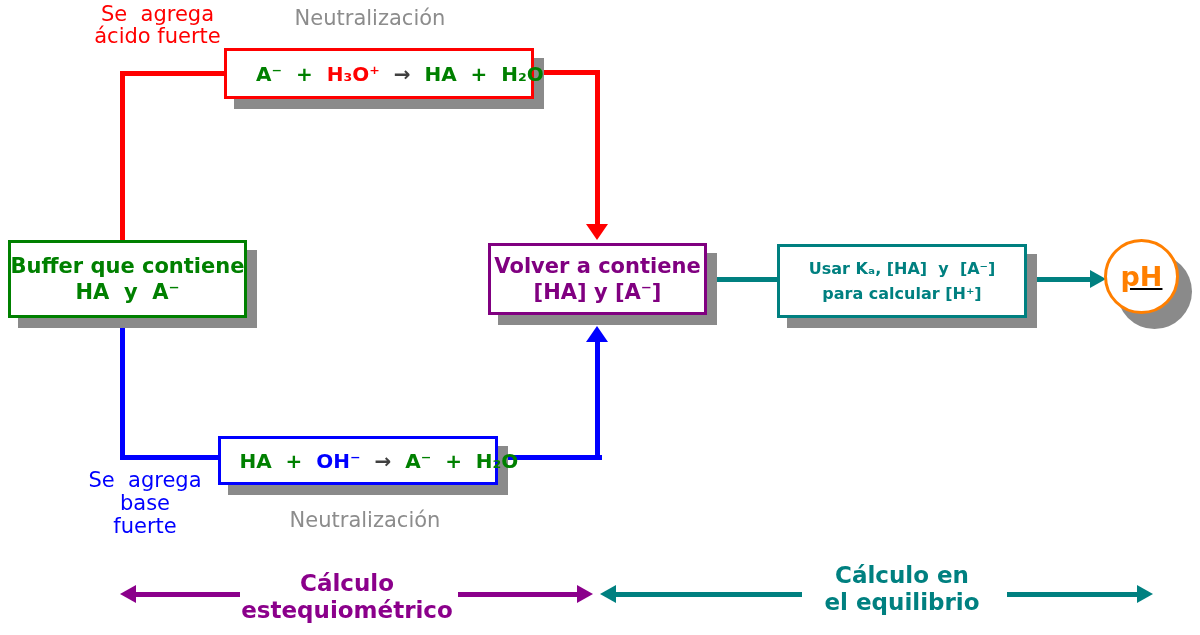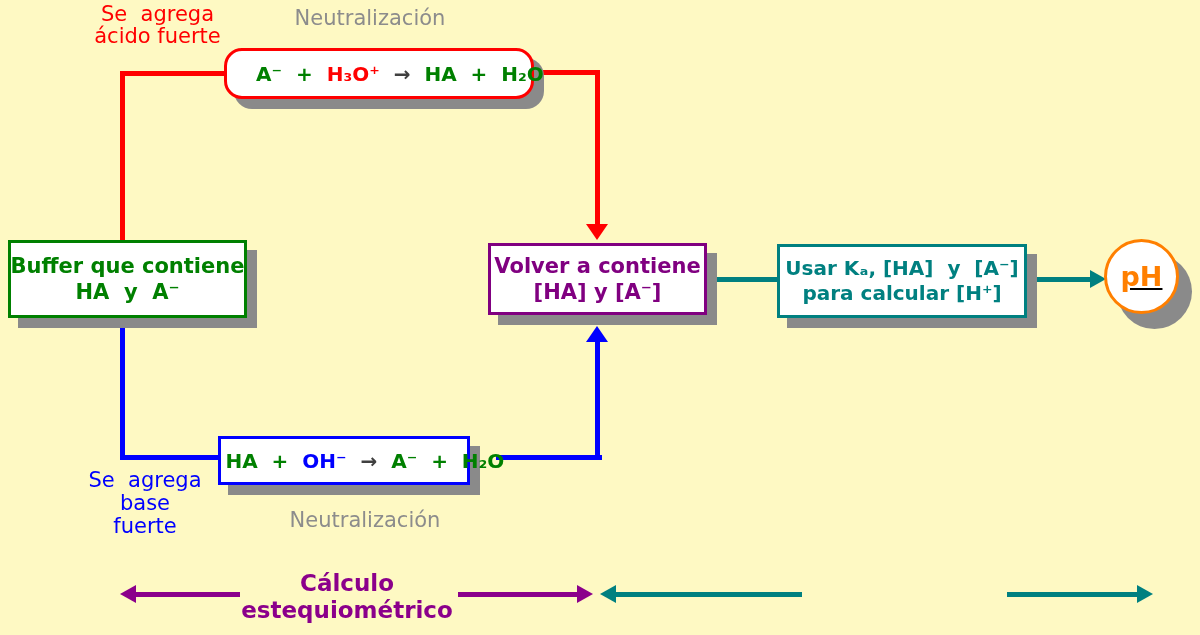--- a/index.html
+++ b/index.html
@@ -1,16 +1,16 @@
 <!DOCTYPE html>
 <html><head>
 <meta charset="utf-8">
 <style>
   html,body{margin:0;padding:0;background:#000;}
-  .stage{position:relative;width:1200px;height:635px;background:#fef9c3;overflow:hidden;
+  .stage{position:relative;width:1200px;height:635px;background:#ffffff;overflow:hidden;
          font-family:"DejaVu Sans",sans-serif;}
   .ln{position:absolute;}
   .arr{position:absolute;width:0;height:0;border-style:solid;border-color:transparent;}
   .arr.down{border-width:16px 11px 0 11px;}
   .arr.up{border-width:0 11px 16px 11px;}
   .arr.right{border-width:9px 0 9px 16px;}
   .arr.left{border-width:9px 16px 9px 0;}
   .box{position:absolute;background:#ffffff;border:3px solid #000;box-sizing:border-box;
        display:flex;align-items:center;justify-content:center;text-align:center;
        font-weight:bold;box-shadow:10px 10px 0 #8a8a8a;}
@@ -60,43 +60,45 @@
 
   <div class="label" style="left: 70px; top: 469px; width: 150px; font-size: 21px; line-height: 23px; color: rgb(0, 0, 255);">Se  agrega
 base
 fuerte</div>
 
   <div class="label" style="left: 275px; top: 508px; width: 180px; font-size: 21px; color: rgb(140, 140, 140);">Neutralización</div>
 
   <div class="label" style="left: 232px; top: 570px; width: 230px; font-size: 23px; line-height: 27px; font-weight: bold; color: rgb(139, 0, 139);">Cálculo
 estequiométrico</div>
 
+  <div class="label" style="left: 787px; top: 562px; width: 230px; font-size: 23px; line-height: 27px; font-weight: bold; color: rgb(0, 128, 128);">Cálculo en
+el equilibrio</div>
 
-  <div class="box" style="left: 224px; top: 48px; width: 310px; height: 51px; border-color: rgb(255, 0, 0); border-radius: 18px;">
+  <div class="box" style="left: 224px; top: 48px; width: 310px; height: 51px; border-color: rgb(255, 0, 0);">
     <div class="eq">
       <span style="color: rgb(0, 128, 0);">A⁻  +  </span><span style="color: rgb(255, 0, 0);">H₃O⁺</span><span style="color: rgb(64, 64, 64);">  →  </span><span style="color: rgb(0, 128, 0);">HA  +  H₂O</span>
     </div>
   </div>
 
   <div class="box" style="left: 2px; top: 240px; width: 239px; height: 78px; border-color: rgb(0, 128, 0); margin-left: 6px;">
     <div class="txt" style="color: rgb(0, 128, 0);">Buffer que contiene
 HA  y  A⁻</div>
   </div>
 
   <div class="box" style="left: 488px; top: 243px; width: 219px; height: 72px; border-color: rgb(128, 0, 128);">
     <div class="txt" style="color: rgb(128, 0, 128);">Volver a contiene
 [HA] y [A⁻]</div>
   </div>
 
   <div class="box" style="left: 777px; top: 244px; width: 250px; height: 74px; border-color: rgb(0, 128, 128);">
-    <div class="txt" style="font-size: 20px; line-height: 25px; color: rgb(0, 128, 128);">Usar Kₐ, [HA]  y  [A⁻]
+    <div class="txt" style="font-size: 16px; line-height: 25px; color: rgb(0, 128, 128);">Usar Kₐ, [HA]  y  [A⁻]
 para calcular [H⁺]</div>
   </div>
 
-  <div class="box" style="left: 218px; top: 436px; width: 252px; height: 49px; border-color: rgb(0, 0, 255);">
+  <div class="box" style="left: 218px; top: 436px; width: 280px; height: 49px; border-color: rgb(0, 0, 255);">
     <div class="eq">
       <span style="color: rgb(0, 128, 0);">HA  +  </span><span style="color: rgb(0, 0, 255);">OH⁻</span><span style="color: rgb(64, 64, 64);">  →  </span><span style="color: rgb(0, 128, 0);">A⁻  +  H₂O</span>
     </div>
   </div>
 
   <div class="circle" style="left: 1104px; top: 239px; width: 75px; height: 75px; border-color: rgb(255, 127, 0); text-decoration: underline;">
     <span style="color: rgb(255, 127, 0);">pH</span>
   </div>
 
 </div>

